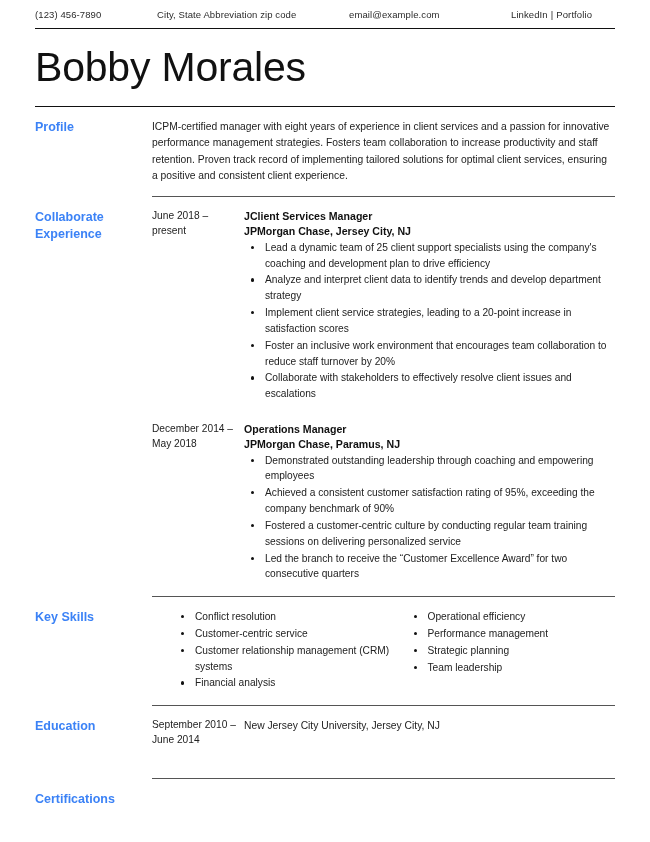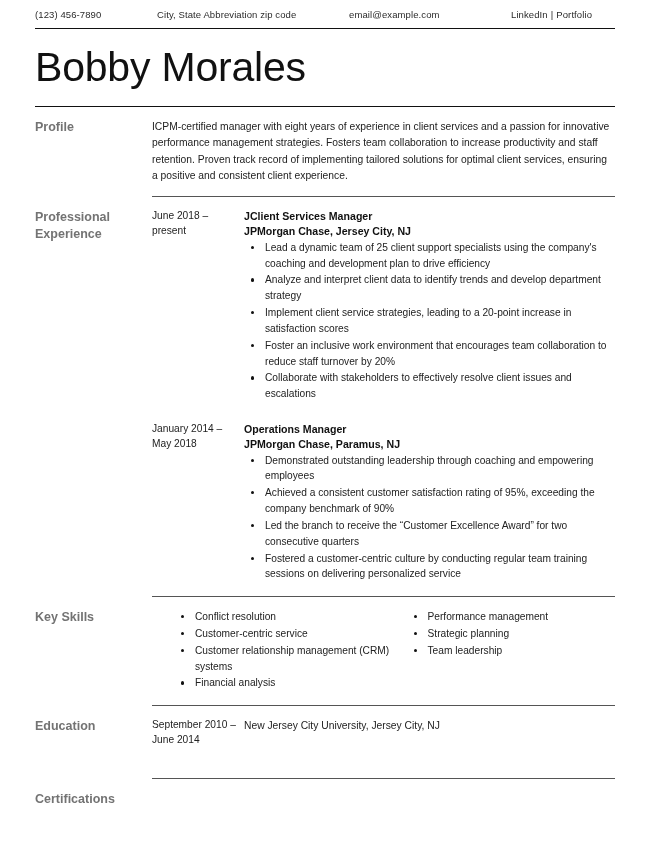--- a/index.html
+++ b/index.html
@@ -75,21 +75,21 @@
 
   
   .section {
     display: flex;
     align-items: flex-start;
   }
   .sec-label {
     flex: 0 0 117px;
     font-size: 12.5px;
     font-weight: bold;
-    color: #737373;
+    color: #3b82f6;
     line-height: 1.35;
     padding-top: 12px;
   }
   .sec-body {
     flex: 1 1 auto;
     min-width: 0;
     padding-top: 12px;
   }
 
   .profile-text {
@@ -178,21 +178,21 @@
   <div class="section">
     <div class="sec-label">Profile</div>
     <div class="sec-body">
       <div class="profile-text">ICPM-certified manager with eight years of experience in client services and a passion for innovative performance management strategies. Fosters team collaboration to increase productivity and staff retention. Proven track record of implementing tailored solutions for optimal client services, ensuring a positive and consistent client experience.</div>
     </div>
   </div>
   <div class="rule-inner"></div>
 
   <div class="section">
     <div class="sec-label">
-      <span>Professional</span><br>
+      <span>Collaborate</span><br>
       <span>Experience</span>
     </div>
     <div class="sec-body">
 
       <div class="entry">
         <div class="entry-dates">June 2018 – present</div>
         <div class="entry-main">
           <div class="entry-title">JClient Services Manager</div>
           <div class="entry-org">JPMorgan Chase, Jersey City, NJ</div>
           <ul class="bullets entry-bullets">
@@ -201,29 +201,29 @@
             <li>Implement client service strategies, leading to a 20-point increase in satisfaction scores</li>
             <li>Foster an inclusive work environment that encourages team collaboration to reduce staff turnover by 20%</li>
             <li>Collaborate with stakeholders to effectively resolve client issues and escalations</li>
           </ul>
         </div>
       </div>
 
       <div class="entry-gap"></div>
 
       <div class="entry">
-        <div class="entry-dates">January 2014 – May 2018</div>
+        <div class="entry-dates">December 2014 – May 2018</div>
         <div class="entry-main">
           <div class="entry-title">Operations Manager</div>
           <div class="entry-org">JPMorgan Chase, Paramus, NJ</div>
           <ul class="bullets entry-bullets">
             <li>Demonstrated outstanding leadership through coaching and empowering employees</li>
             <li>Achieved a consistent customer satisfaction rating of 95%, exceeding the company benchmark of 90%</li>
+            <li>Fostered a customer-centric culture by conducting regular team training sessions on delivering personalized service</li>
             <li>Led the branch to receive the “Customer Excellence Award” for two consecutive quarters</li>
-            <li>Fostered a customer-centric culture by conducting regular team training sessions on delivering personalized service</li>
           </ul>
         </div>
       </div>
 
       <div class="sec-gap-bottom"></div>
     </div>
   </div>
   <div class="rule-inner"></div>
 
   <div class="section">
@@ -233,20 +233,21 @@
         <div class="skills-col left">
           <ul class="bullets">
             <li>Conflict resolution</li>
             <li>Customer-centric service</li>
             <li>Customer relationship management (CRM) systems</li>
             <li>Financial analysis</li>
           </ul>
         </div>
         <div class="skills-col right">
           <ul class="bullets">
+            <li>Operational efficiency</li>
             <li>Performance management</li>
             <li>Strategic planning</li>
             <li>Team leadership</li>
           </ul>
         </div>
       </div>
       <div class="sec-gap-bottom"></div>
     </div>
   </div>
   <div class="rule-inner"></div>

